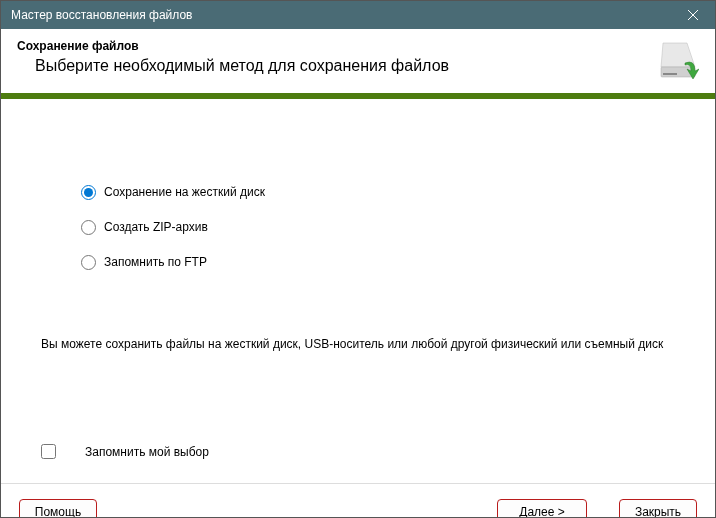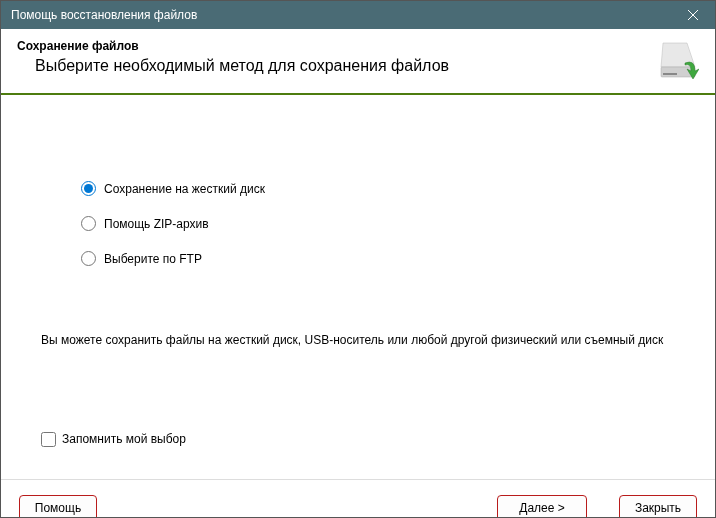--- a/index.html
+++ b/index.html
@@ -29,21 +29,21 @@
     align-items: center;
     justify-content: center;
     cursor: pointer;
     font-size: 14px;
   }
 
   .header {
     padding: 10px 16px 12px 16px;
     display: flex;
     align-items: flex-start;
-    border-bottom: 2px solid #4d7c0f;
+    border-bottom: 6px solid #4d7c0f;
   }
   .header-text { flex: 1; }
   .header-title {
     font-weight: bold;
     font-size: 12px;
     margin-bottom: 4px;
     color: #000;
   }
   .header-subtitle {
     font-size: 16px;
@@ -60,21 +60,21 @@
     padding: 0 40px;
     height: 384px;
     position: relative;
   }
   .options {
     padding-top: 86px;
     padding-left: 40px;
   }
   .radio-row {
     display: flex;
-    align-items: center;
+    align-items: flex-start;
     margin-bottom: 20px;
     cursor: pointer;
   }
   .radio-row input[type="radio"] {
     width: 15px;
     height: 15px;
     margin-right: 8px;
     accent-color: #0078d4;
     cursor: pointer;
   }
@@ -86,23 +86,25 @@
   .description {
     position: absolute;
     top: 238px;
     left: 40px;
     right: 36px;
     font-size: 12px;
     color: #000;
   }
   .remember {
     position: absolute;
-    bottom: 32px;
+    bottom: 24px;
     left: 40px;
     display: flex;
+    align-items: center;
+    gap: 23px;
   }
   .remember input[type="checkbox"] {
     width: 15px;
     height: 15px;
     margin-right: 6px;
     cursor: pointer;
   }
   .remember label {
     font-size: 12px;
     color: #000;
@@ -130,21 +132,21 @@
     padding: 0 14px;
   }
   .btn-next { margin-right: 32px; min-width: 90px; }
   .btn-help { min-width: 78px; }
   .btn-close { min-width: 78px; text-align: center; }
 </style>
 </head>
 <body>
 
 <div class="titlebar">
-  <span class="titlebar-title">Помощь восстановления файлов</span>
+  <span class="titlebar-title">Мастер восстановления файлов</span>
   <div class="titlebar-close">
     <svg width="10" height="10" viewBox="0 0 10 10">
       <line x1="0" y1="0" x2="10" y2="10" stroke="#fff" stroke-width="1"></line>
       <line x1="10" y1="0" x2="0" y2="10" stroke="#fff" stroke-width="1"></line>
     </svg>
   </div>
 </div>
 
 <div class="header">
   <div class="header-text">
@@ -162,25 +164,25 @@
 </div>
 
 <div class="content">
   <div class="options">
     <div class="radio-row">
       <input type="radio" name="savemethod" id="opt0" checked="" style="">
       <label for="opt0">Сохранение на жесткий диск</label>
     </div>
     <div class="radio-row">
       <input type="radio" name="savemethod" id="opt1" style="">
-      <label for="opt1">Помощь ZIP-архив</label>
+      <label for="opt1">Создать ZIP-архив</label>
     </div>
     <div class="radio-row">
       <input type="radio" name="savemethod" id="opt2" style="">
-      <label for="opt2">Выберите по FTP</label>
+      <label for="opt2">Запомнить по FTP</label>
     </div>
   </div>
 
   <div class="description">Вы можете сохранить файлы на жесткий диск, USB-носитель или любой другой физический или съемный диск</div>
 
   <div class="remember">
     <input type="checkbox" id="remember" style="">
     <label for="remember">Запомнить мой выбор</label>
   </div>
 </div>

